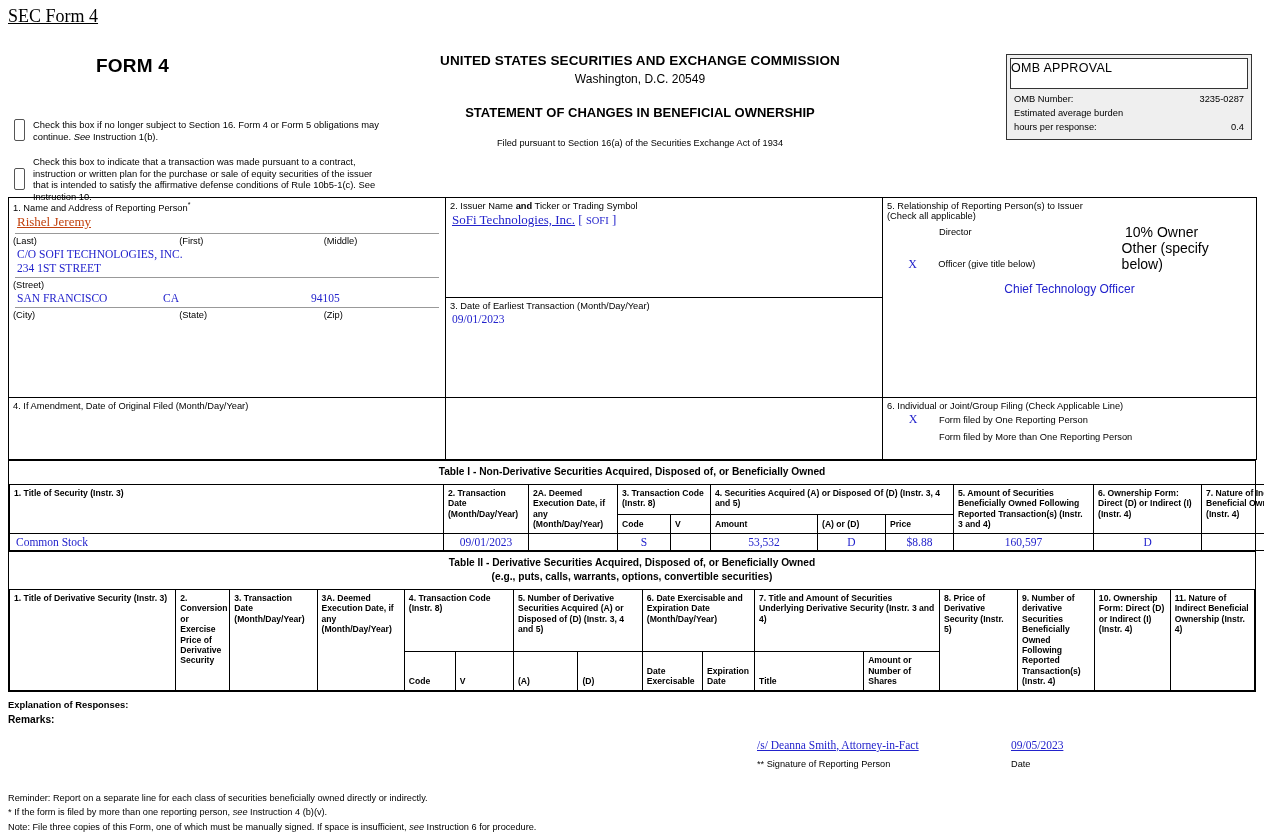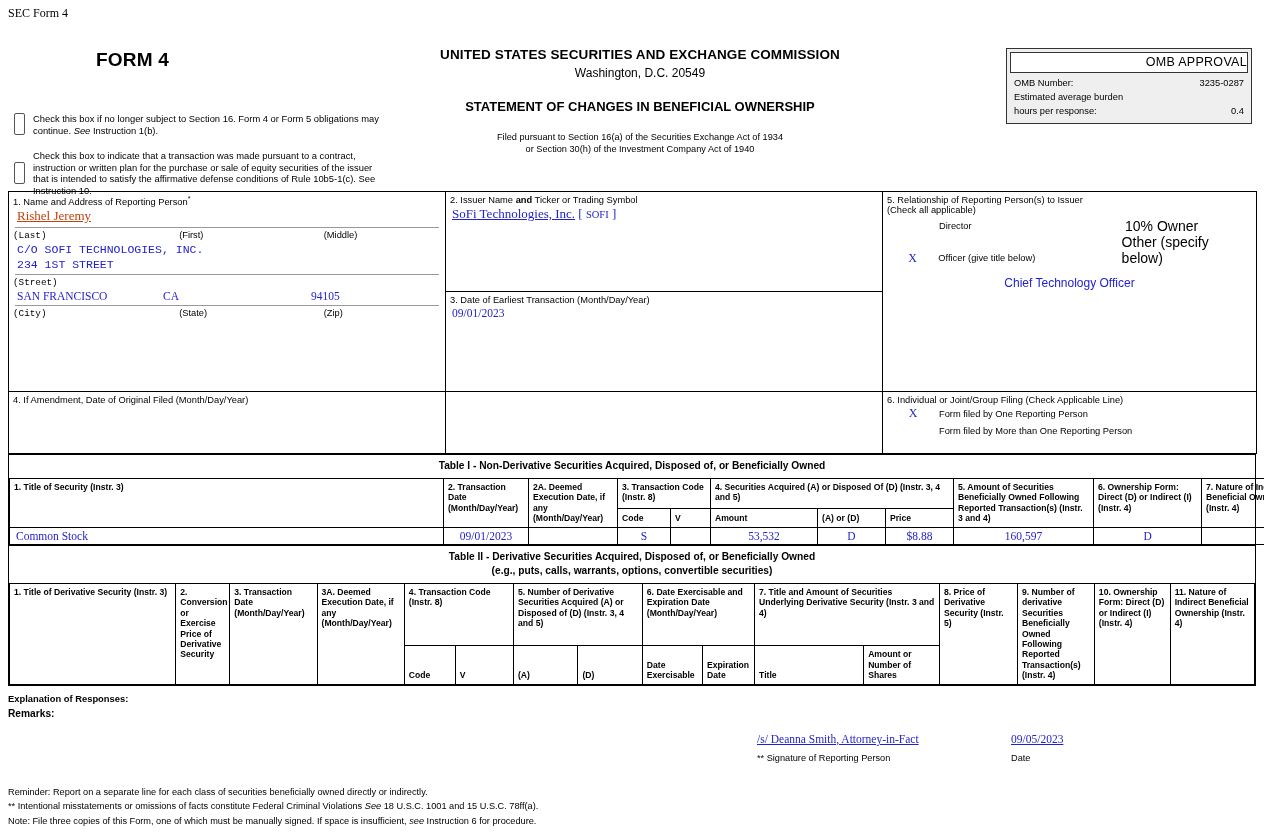--- a/index.html
+++ b/index.html
@@ -13,22 +13,23 @@
     font-family: "Liberation Sans", sans-serif;
     font-size: 10px;
     color: #000000;
     position: relative;
     overflow: hidden;
   }
 
   
   #sec-form-label {
     font-family: "Liberation Serif", serif;
-    font-size: 12px;
+    font-size: 18px;
     padding: 6px 0 0 8px;
+    text-decoration: underline;
   }
 
   
   #header {
     position: relative;
     height: 170px;
   }
   #form4-title {
     position: absolute;
     left: 96px; top: 28px;
@@ -67,23 +68,23 @@
     position: absolute;
     right: 12px; top: 27px;
     width: 246px;
     border: 1.4px solid #333;
     background: #efefef;
     padding: 3px;
   }
   #omb-title {
     border: 1.2px solid #333;
     background: #fff;
-    text-align: right;
+    text-align: left;
     font-size: 12.5px;
-    padding: 2px 0 3px;
+    padding: 2px 0 13px;
     letter-spacing: .3px;
   }
   #omb-body { padding: 3px 4px 2px 4px; font-size: 9.3px; line-height: 14px; }
   .omb-line { display: flex; justify-content: space-between; }
 
   
   #top-tables { margin: 0 8px; }
   table.grid {
     border-collapse: collapse;
     width: 100%;
@@ -104,25 +105,25 @@
   .name-val {
     font-family: "Liberation Serif", serif;
     font-size: 13px;
     color: #c2410c;
     text-decoration: underline;
     display: inline-block;
     margin: 1px 0 0 4px;
   }
   .hr-line { border-bottom: 1px solid #999; margin: 3px 2px 2px 2px; }
   .sub3 { display: flex; font-size: 9.3px; }
-  .sub3 > div:nth-child(1) { width: 170px; font-family: Liberation Mono, monospace; }
+  .sub3 > div:nth-child(1) { width: 170px; }
   .sub3 > div:nth-child(2) { width: 148px; }
   .sub3 > div:nth-child(3) { width: 120px; }
   .addr-val {
-    font-family: Liberation Mono, monospace;
+    font-family: Liberation Serif, serif;
     font-size: 11.5px;
     color: #2222cc;
     margin: 2px 0 1px 4px;
   }
   .citystate {
     display: flex;
     font-family: "Liberation Serif", serif;
     font-size: 11.5px;
     color: #2222cc;
     margin: 2px 0 1px 4px;
@@ -250,21 +251,20 @@
       <div class="cb-text">Check this box to indicate that a transaction was made pursuant to a contract, instruction or written plan for the purchase or sale of equity securities of the issuer that is intended to satisfy the affirmative defense conditions of Rule 10b5-1(c). See Instruction 10.</div>
     </div>
   </div>
 
   <div id="center-head">
     <div class="l1">UNITED STATES SECURITIES AND EXCHANGE COMMISSION</div>
     <div class="l2">Washington, D.C. 20549</div>
     <div class="l3">STATEMENT OF CHANGES IN BENEFICIAL OWNERSHIP</div>
     <div class="l4">
       <div>Filed pursuant to Section 16(a) of the Securities Exchange Act of 1934</div>
-      <div>or Section 30(h) of the Investment Company Act of 1940</div>
     </div>
   </div>
 
   <div id="omb-box">
     <div id="omb-title">OMB APPROVAL</div>
     <div id="omb-body">
       <div class="omb-line">
         <span>OMB Number:</span>
         <span>3235-0287</span>
       </div>
@@ -488,17 +488,17 @@
 
   <div id="sig-area">
     <div id="sig-name">/s/ Deanna Smith, Attorney-in-Fact</div>
     <div id="sig-date">09/05/2023</div>
     <div id="sig-cap1">** Signature of Reporting Person</div>
     <div id="sig-cap2">Date</div>
   </div>
 
   <div>
     <div class="note-line">Reminder: Report on a separate line for each class of securities beneficially owned directly or indirectly.</div>
-    <div class="note-line"><span>** Intentional misstatements or omissions of facts constitute Federal Criminal Violations </span><i>See</i><span> 18 U.S.C. 1001 and 15 U.S.C. 78ff(a).</span></div>
+    <div class="note-line"><span>* If the form is filed by more than one reporting person, </span><i>see</i><span> Instruction 4 (b)(v).</span></div>
     <div class="note-line"><span>Note: File three copies of this Form, one of which must be manually signed. If space is insufficient, </span><i>see</i><span> Instruction 6 for procedure.</span></div>
 
   </div>
 </div>
 
 </body></html>

